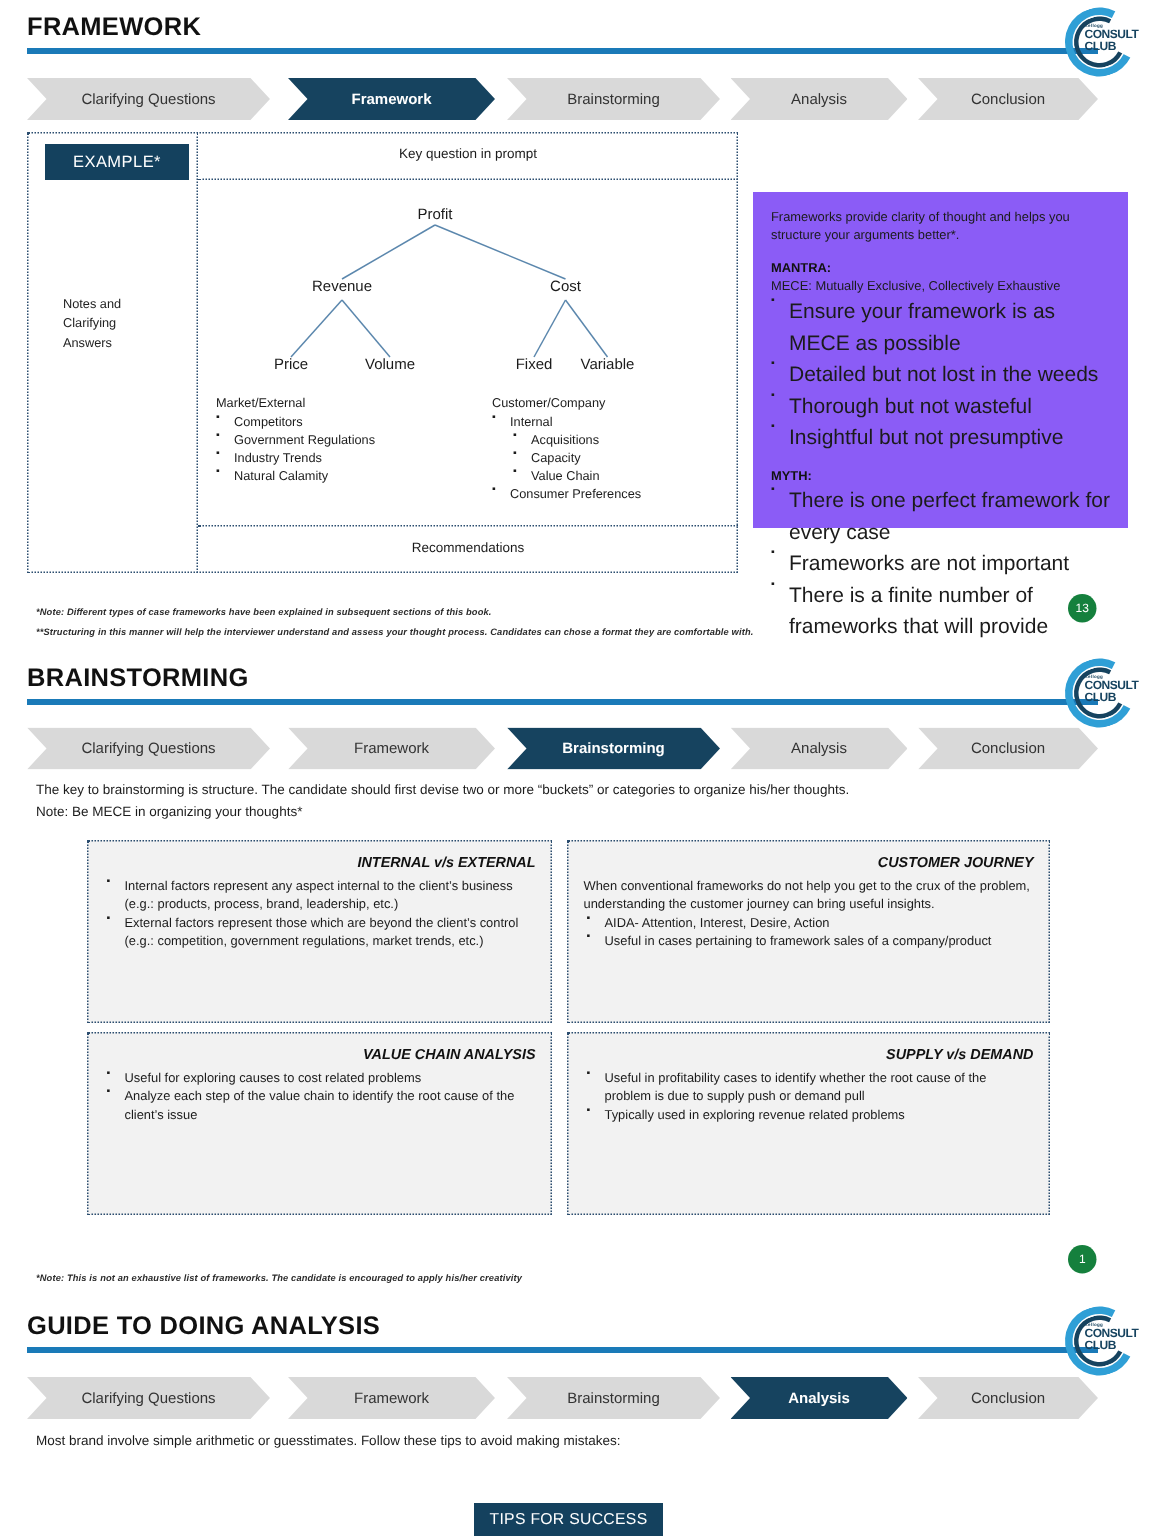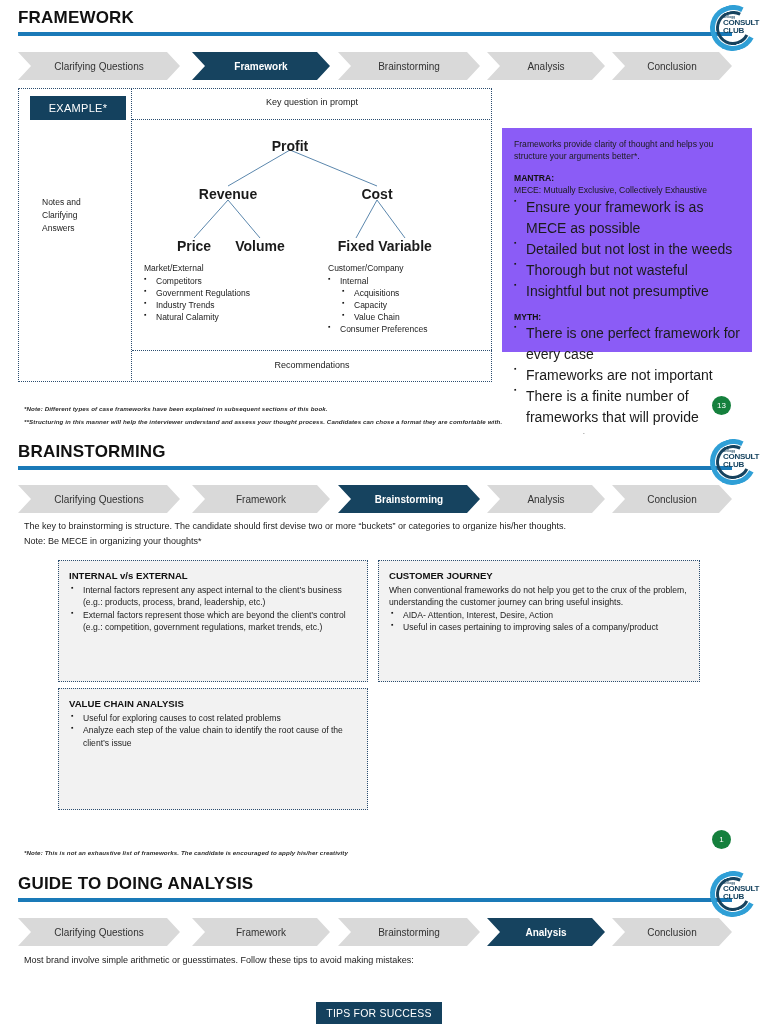--- a/index.html
+++ b/index.html
@@ -26,21 +26,21 @@
         display:flex;align-items:center;justify-content:center;font-size:10px;
         clip-path:polygon(0 0, calc(100% - 13px) 0, 100% 50%, calc(100% - 13px) 100%, 0 100%, 13px 50%);}
   .chev.active{background:#16435f;color:#fff;font-weight:600;}
 
   
   .dotbox{position:absolute;border:1px dotted #2b4d6f;box-sizing:border-box;}
   .example-badge{position:absolute;background:#14415e;color:#fff;font-size:11px;
        display:flex;align-items:center;justify-content:center;letter-spacing:.3px;}
   .notes{position:absolute;font-size:8.5px;line-height:1.5;color:#222;}
 
-  .treelabel{position:absolute;font-size:14px;color:#1b1b1b;text-align:center;white-space:nowrap;transform:translateX(-50%);font-weight:bold;}
+  .treelabel{position:absolute;font-size:10px;color:#1b1b1b;text-align:center;white-space:nowrap;transform:translateX(-50%);}
   .tree-svg{position:absolute;left:0;top:0;pointer-events:none;}
   ul.bl{margin:0;padding:0;list-style:none;}
   ul.bl li{position:relative;padding-left:12px;font-size:8.5px;line-height:1.42;color:#1b1b1b;}
   ul.bl li:before{content:"\25AA";position:absolute;left:0;top:-1px;font-size:7px;color:#1b1b1b;}
   ul.bl.sub li{padding-left:26px;}
   ul.bl.sub li:before{left:14px;}
 
   .centerlabel{position:absolute;width:100%;text-align:center;font-size:9px;color:#1b1b1b;}
 
   .sidepanel{position:absolute;background:#8b5cf6;padding:10px 12px;box-sizing:border-box;}
@@ -48,21 +48,21 @@
   .sidepanel .hd{margin:9px 0 0 0;font-weight:bold;font-size:8.6px;color:#111;}
   .sidepanel ul.bl li{font-size:14px;line-height:1.5;}
 
   
   .footnote{position:absolute;left:24px;font-size:6.2px;font-style:italic;font-weight:bold;color:#2b2b2b;letter-spacing:.1px;}
   .pagebadge{position:absolute;width:19px;height:19px;border-radius:50%;background:#15803d;color:#fff;
        font-size:8px;display:flex;align-items:center;justify-content:center;}
 
   
   .bbox{position:absolute;border:1px dotted #2b4d6f;background:#f2f2f2;box-sizing:border-box;padding:9px 10px 6px 10px;}
-  .bbox h4{margin:0 0 3px 0;text-align:left;font-size:9.6px;font-weight:bold;color:#111;}
+  .bbox h4{margin:0 0 3px 0;text-align:right;font-size:9.6px;font-weight:bold;color:#111;font-style:italic;}
   .bbox p{margin:0;font-size:8.6px;line-height:1.45;color:#1b1b1b;}
   .bbox ul.bl li{font-size:8.6px;line-height:1.45;padding-left:14px;}
   .bbox ul.bl li:before{left:2px;}
 
   .lead{position:absolute;left:24px;font-size:9px;line-height:1.5;color:#1b1b1b;}
 
   .tips{position:absolute;background:#14415e;color:#fff;font-size:10.5px;
       display:flex;align-items:center;justify-content:center;letter-spacing:.2px;}
 </style>
 </head>
@@ -232,32 +232,39 @@
         <li>Internal factors represent any aspect internal to the client’s business (e.g.: products, process, brand, leadership, etc.)</li>
         <li>External factors represent those which are beyond the client’s control (e.g.: competition, government regulations, market trends, etc.)</li>
       </ul>
     </div>
 
     <div class="bbox" style="left:378px;top:126px;width:322px;height:122px;">
       <h4>CUSTOMER JOURNEY</h4>
       <p>When conventional frameworks do not help you get to the crux of the problem, understanding the customer journey can bring useful insights.</p>
       <ul class="bl">
         <li>AIDA- Attention, Interest, Desire, Action</li>
-        <li>Useful in cases pertaining to improving sales of a company/product</li>
+        <li>Useful in cases pertaining to framework sales of a company/product</li>
       </ul>
     </div>
 
     <div class="bbox" style="left:58px;top:254px;width:310px;height:122px;">
       <h4>VALUE CHAIN ANALYSIS</h4>
       <ul class="bl">
         <li>Useful for exploring causes to cost related problems</li>
         <li>Analyze each step of the value chain to identify the root cause of the client’s issue</li>
       </ul>
     </div>
 
+    <div class="bbox" style="left:378px;top:254px;width:322px;height:122px;">
+      <h4>SUPPLY v/s DEMAND</h4>
+      <ul class="bl">
+        <li>Useful in profitability cases to identify whether the root cause of the problem is due to supply push or demand pull</li>
+        <li>Typically used in exploring revenue related problems</li>
+      </ul>
+    </div>
 
     <div class="pagebadge" style="left:712px;top:396px;">1</div>
     <div class="footnote" style="top:415px;width:700px;">*Note: This is not an exhaustive list of frameworks. The candidate is encouraged to apply his/her creativity</div>
   </div>
 
   <div class="slide" style="top:866px;height:158px;">
 
     <div class="slide-title">GUIDE TO DOING ANALYSIS</div>
     <div class="title-rule" style="top:32px;"></div>
 

